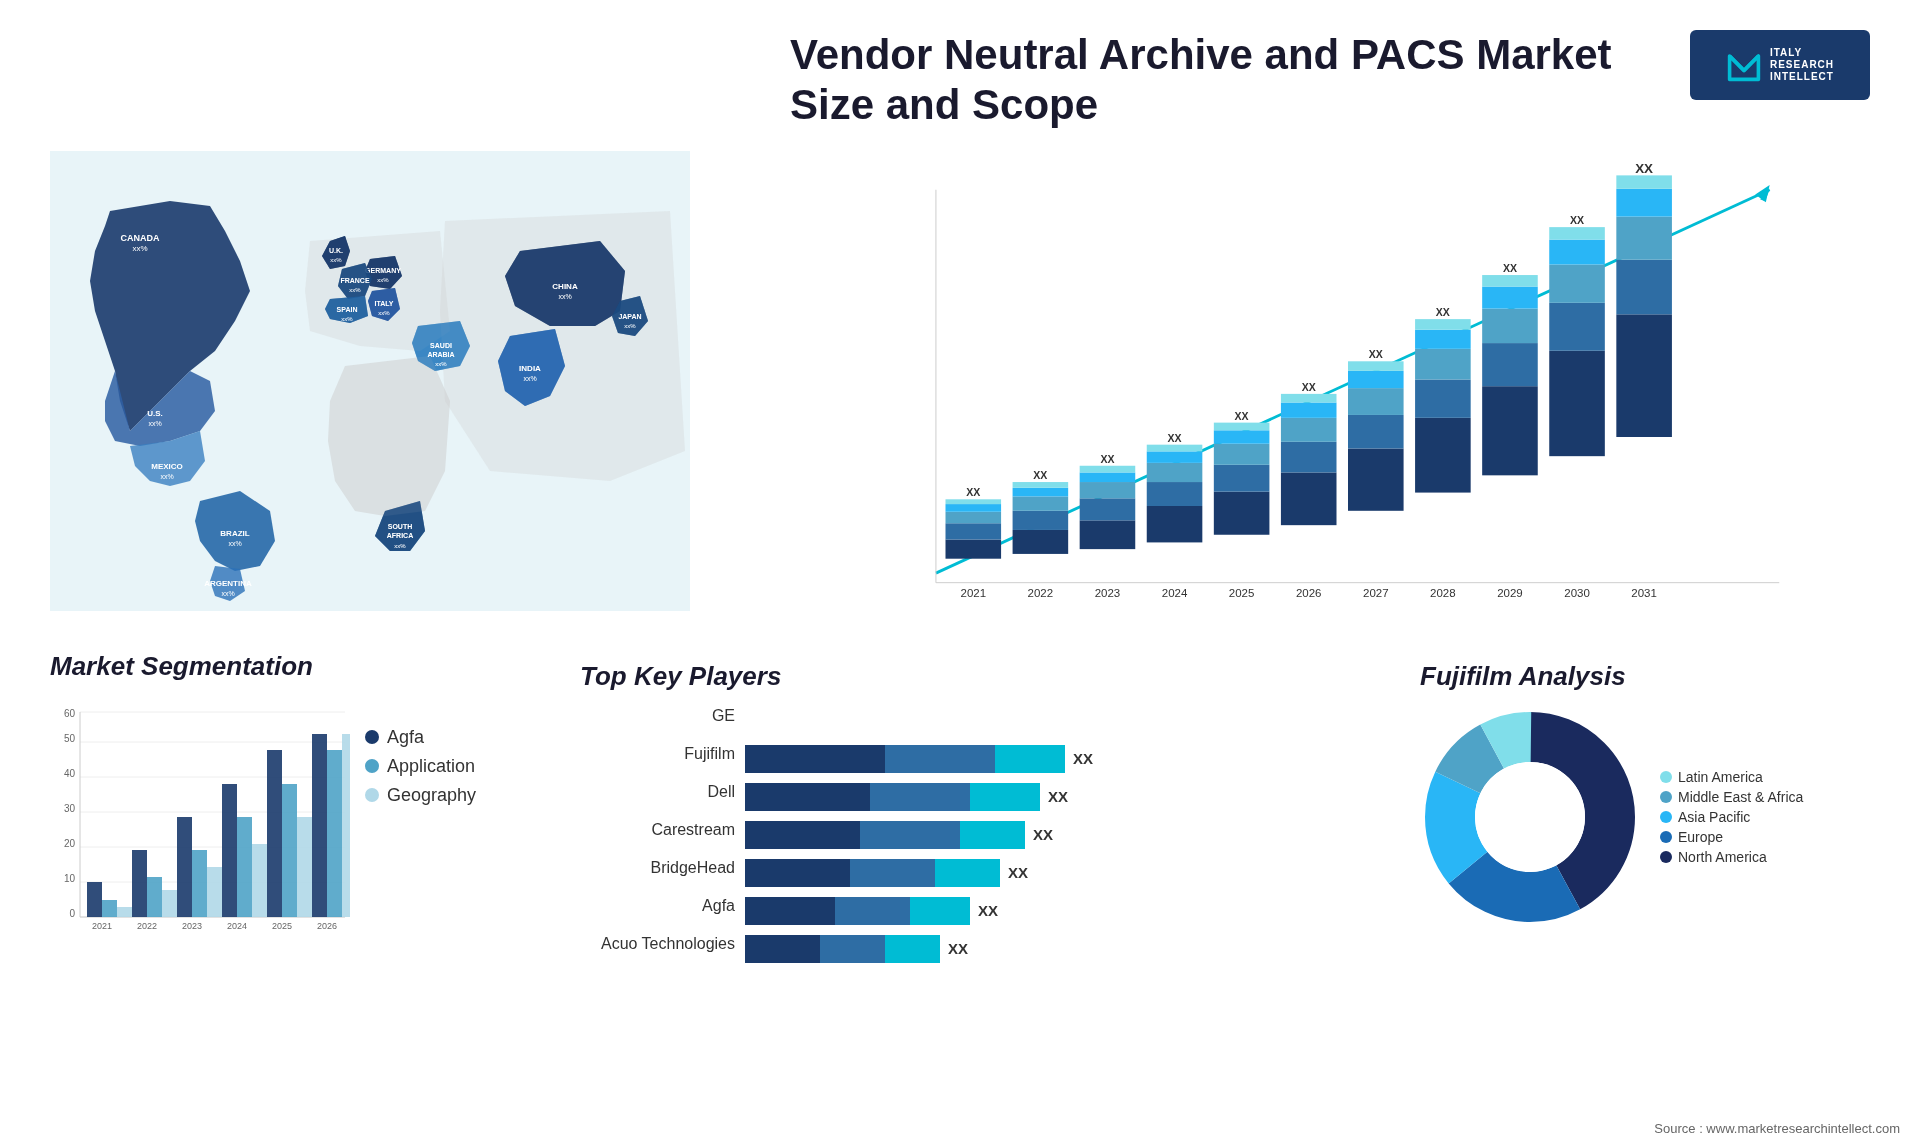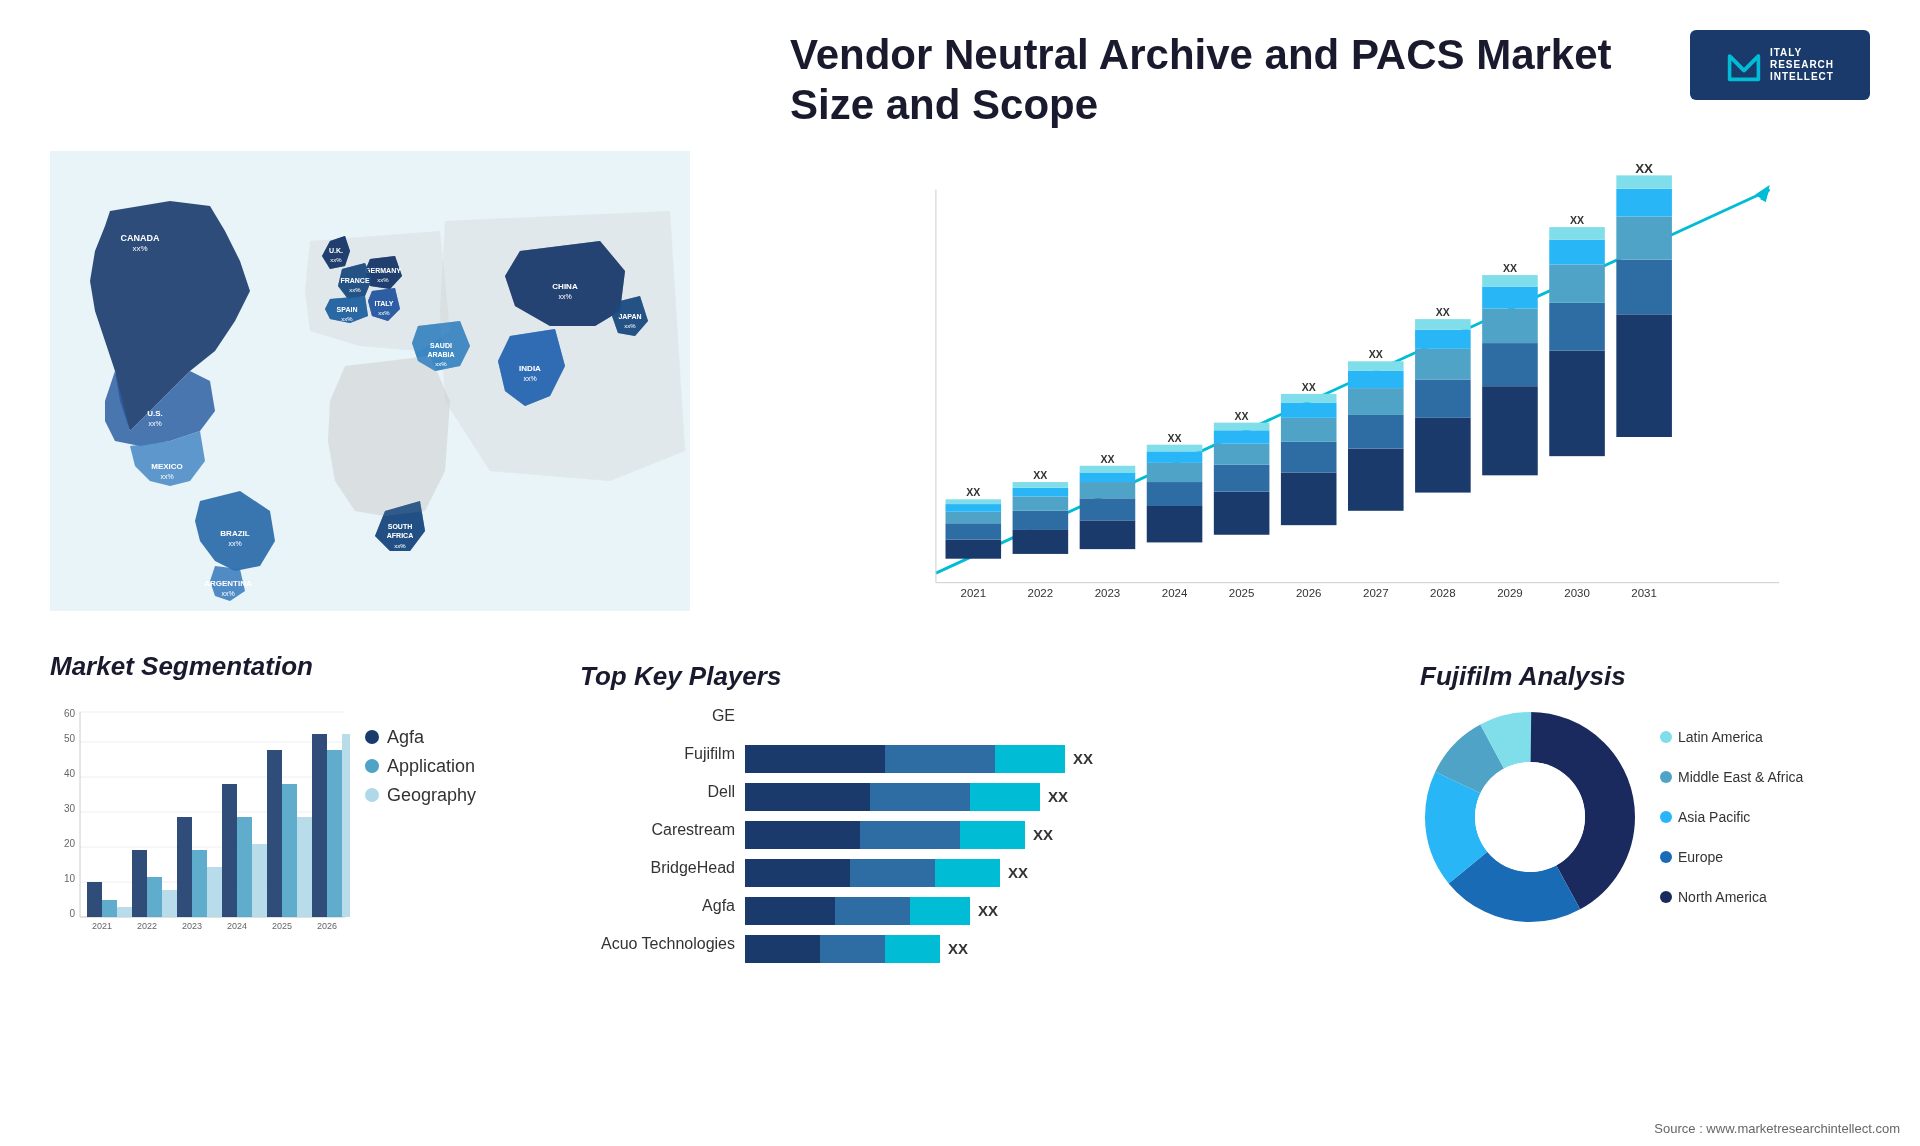--- a/index.html
+++ b/index.html
@@ -139,21 +139,21 @@
       padding: 10px;
     }
     .donut-legend {
       display: flex;
       gap: 20px;
       align-items: center;
     }
     .regional-legend {
       display: flex;
       flex-direction: column;
-      gap: 24px;
+      gap: 4px;
     }
     .regional-legend-item {
       display: flex;
       align-items: center;
       gap: 6px;
       font-size: 14px;
       color: #333;
     }
     .regional-dot {
       width: 12px;

